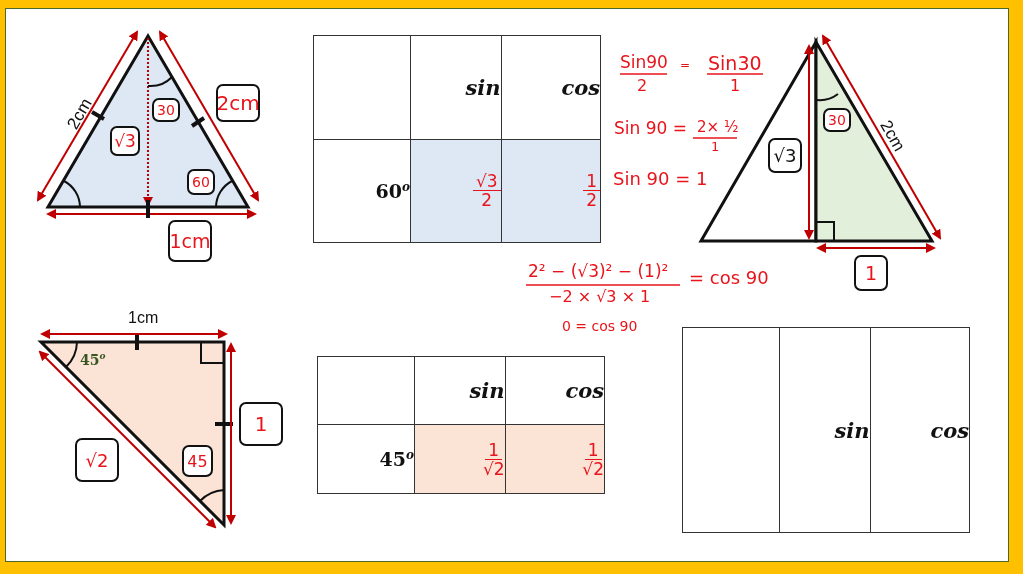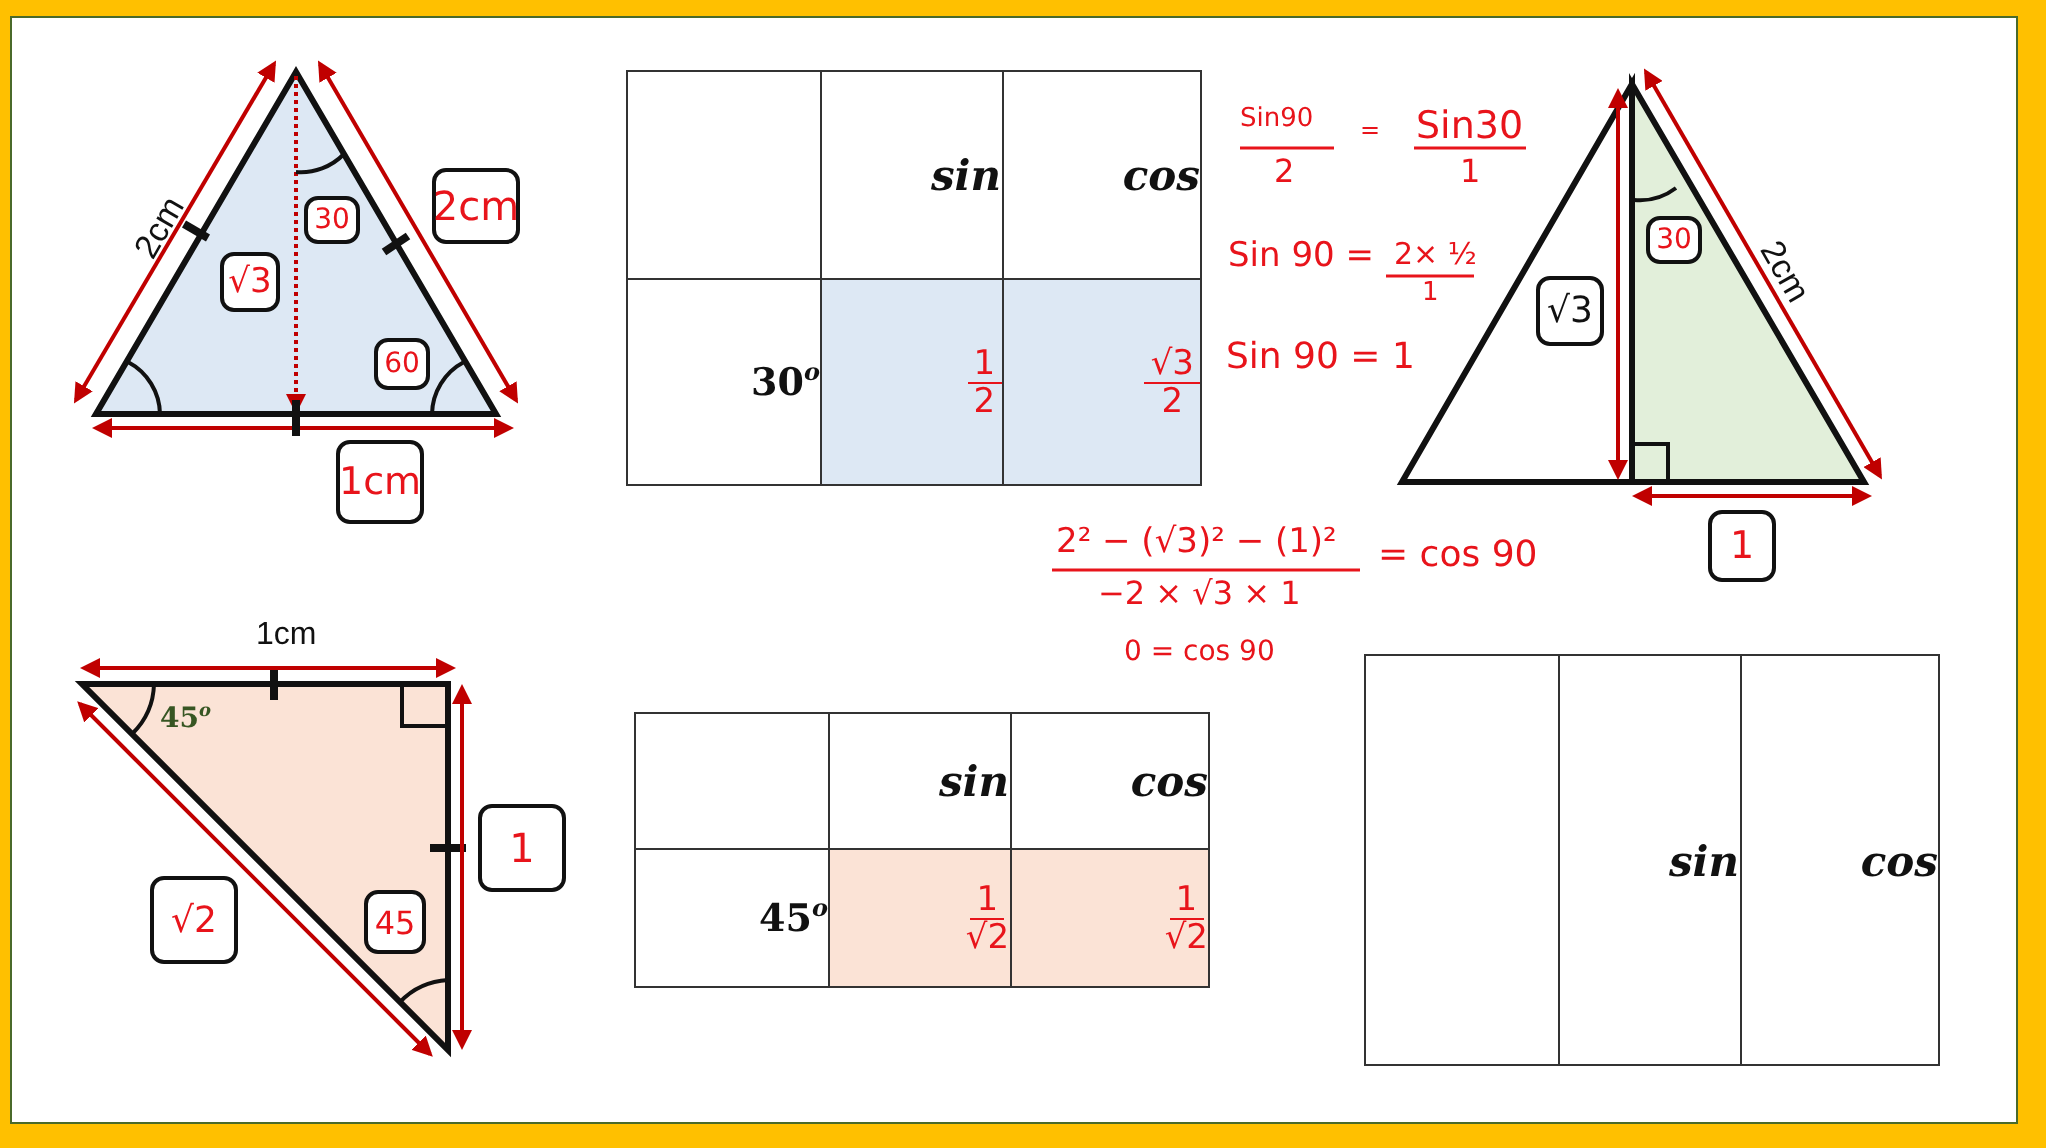--- a/index.html
+++ b/index.html
@@ -100,34 +100,34 @@
   </div>
 
 <table class="tbl blue" style="left:313px;top:35px;width:288px;height:208px;">
   <tbody>
       <tr style="height:69px;">
     <td style="width:96px;"></td>
     <td class="hdr">sin</td>
     <td class="hdr">cos</td>
   </tr>
   <tr style="height:69px;">
-    <td class="ang"><span>30</span><sup>o</sup></td>
+    <td class="ang"><span>60</span><sup>o</sup></td>
     <td class="f hand"><span class="frac">
-            <span class="num">1</span>
+            <span class="num">√3</span>
             <span class="den">2</span>
           </span></td>
     <td class="f hand"><span class="frac">
-            <span class="num">√3</span>
+            <span class="num">1</span>
             <span class="den">2</span>
           </span></td>
   </tr>
 </tbody>
   </table>
 
-<div class="note" style="left:620px;top:52px;font-size:13px;">Sin90</div>
+<div class="note" style="left:620px;top:52px;font-size:17px;">Sin90</div>
 <div class="note" style="left:637px;top:76px;font-size:16px;">2</div>
 <div class="note" style="left:680px;top:58px;font-size:12px;">=</div>
 <div class="note" style="left:708px;top:52px;font-size:19px;">Sin30</div>
 <div class="note" style="left:730px;top:76px;font-size:16px;">1</div>
 <div class="note" style="left:614px;top:118px;font-size:17px;">Sin 90 =</div>
 <div class="note" style="left:697px;top:118px;font-size:15px;">2× ½</div>
 <div class="note" style="left:711px;top:139px;font-size:13px;">1</div>
 <div class="note" style="left:613px;top:168px;font-size:18px;">Sin 90 =  1</div>
 <div class="note" style="left:528px;top:261px;font-size:17px;text-align:center;">2² − (√3)² − (1)²</div>
 <div class="note" style="left:549px;top:287px;font-size:16px;">−2 × √3 × 1</div>

